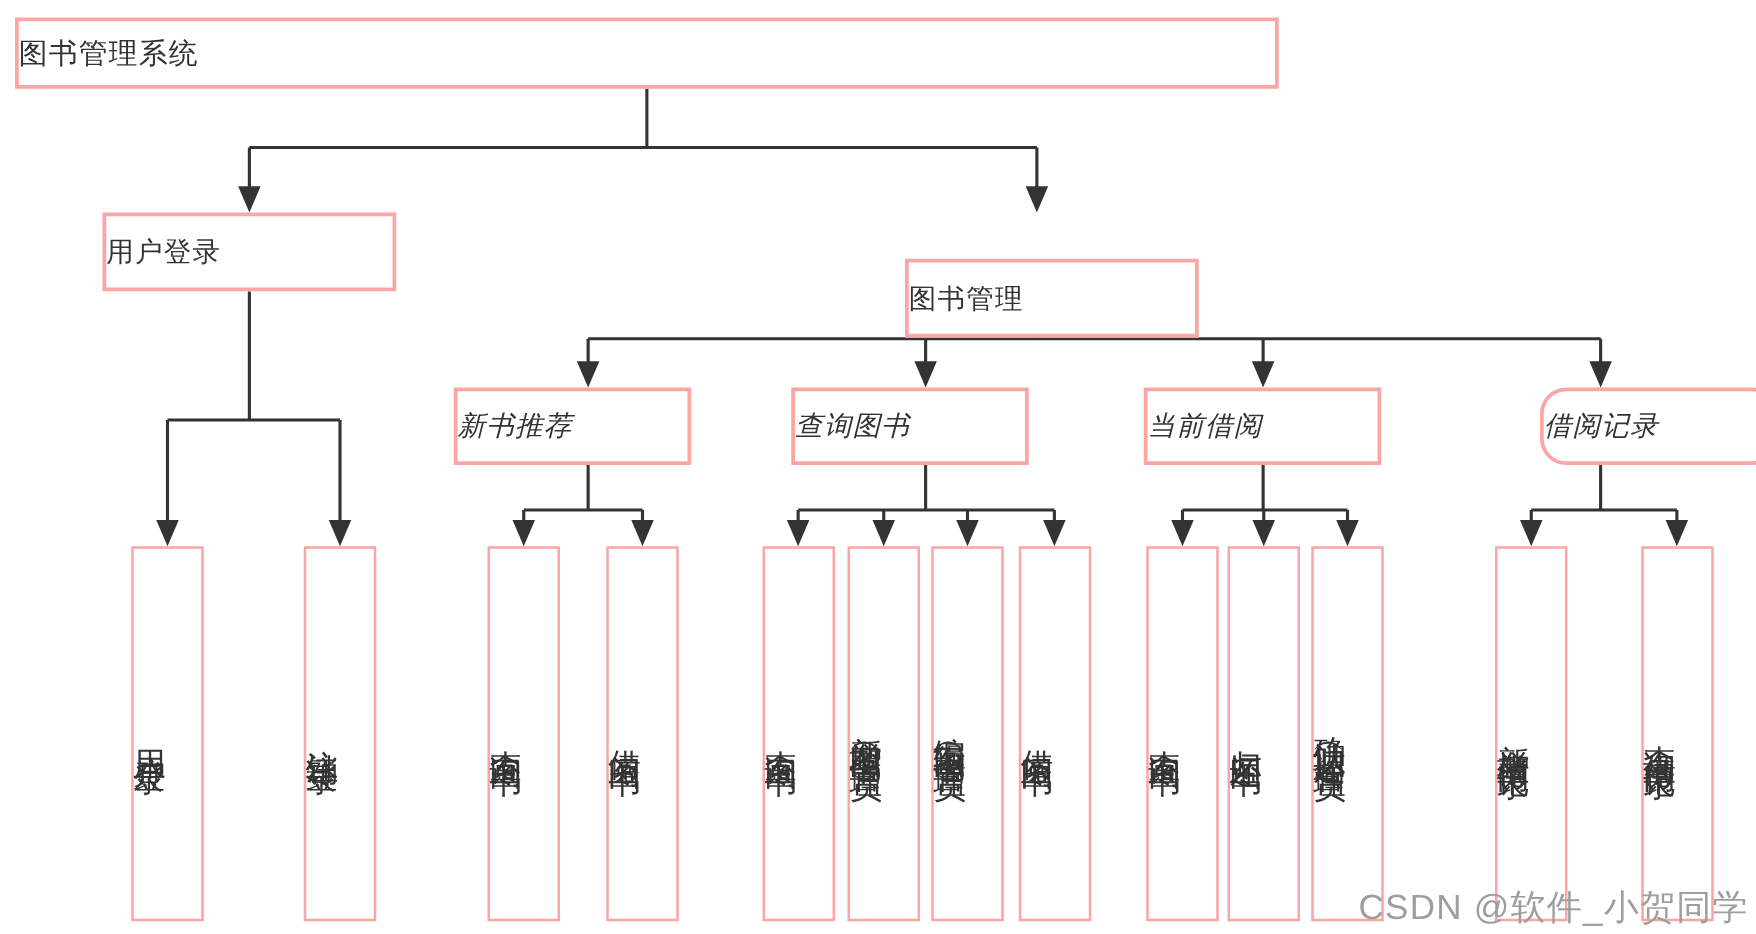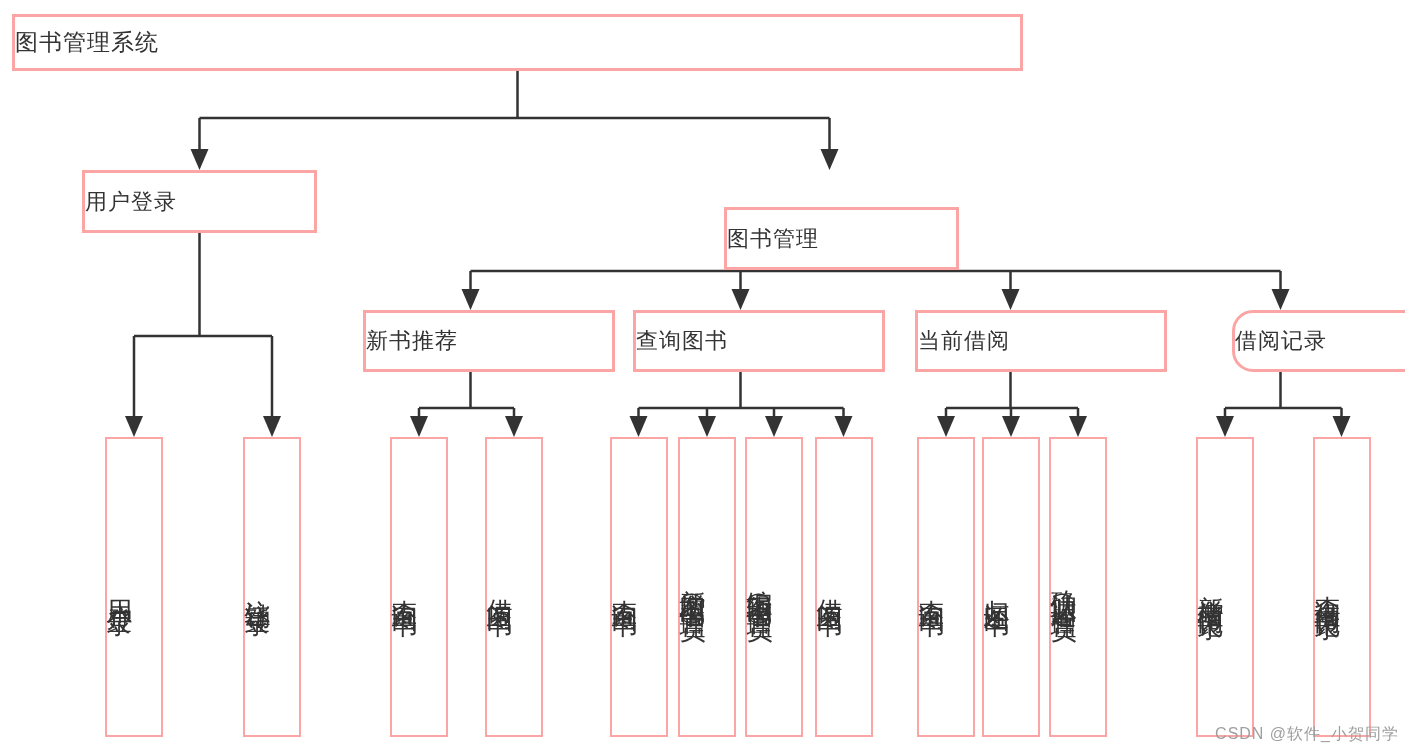--- a/index.html
+++ b/index.html
@@ -51,21 +51,21 @@
     text-orientation: mixed;
     font-size: 26px;
     letter-spacing: 4px;
     line-height: 1;
     white-space: nowrap;
   }
   
   .n-user-login   { left: 82px;  top: 170px; width: 235px; height: 63px; }
   .n-book-mgmt    { left: 724px; top: 170px; width: 235px; height: 63px; margin-top: 37px; }
   
-  .lvl3 { top: 310px; width: 252px; height: 62px; }
+  .lvl3 { top: 310px; width: 190px; height: 62px; font-style: italic; }
   .n-new-rec      { left: 363px; }
   .n-borrow       { left: 633px; }
   .n-current      { left: 915px; }
   .n-records      { left: 1232px; border-radius: 21px; }
   
   .lf-login       { left: 105px; }
   .lf-logout      { left: 243px; }
   .lf-rec-query   { left: 390px; }
   .lf-rec-borrow  { left: 485px; }
   .lf-bor-query   { left: 610px; }
@@ -75,21 +75,21 @@
   .lf-cur-query   { left: 917px; }
   .lf-cur-return  { left: 982px; }
   .lf-cur-confirm { left: 1049px; }
   .lf-rc-add      { left: 1196px; }
   .lf-rc-query    { left: 1313px; }
 
   .watermark {
     position: absolute;
     right: 6px;
     bottom: 2px;
-    font-size: 16px;
+    font-size: 28px;
     color: #9e9e9e;
     letter-spacing: 1px;
     z-index: 5;
     white-space: nowrap;
   }
 </style>
 </head>
 <body>
 
 <div class="canvas">

